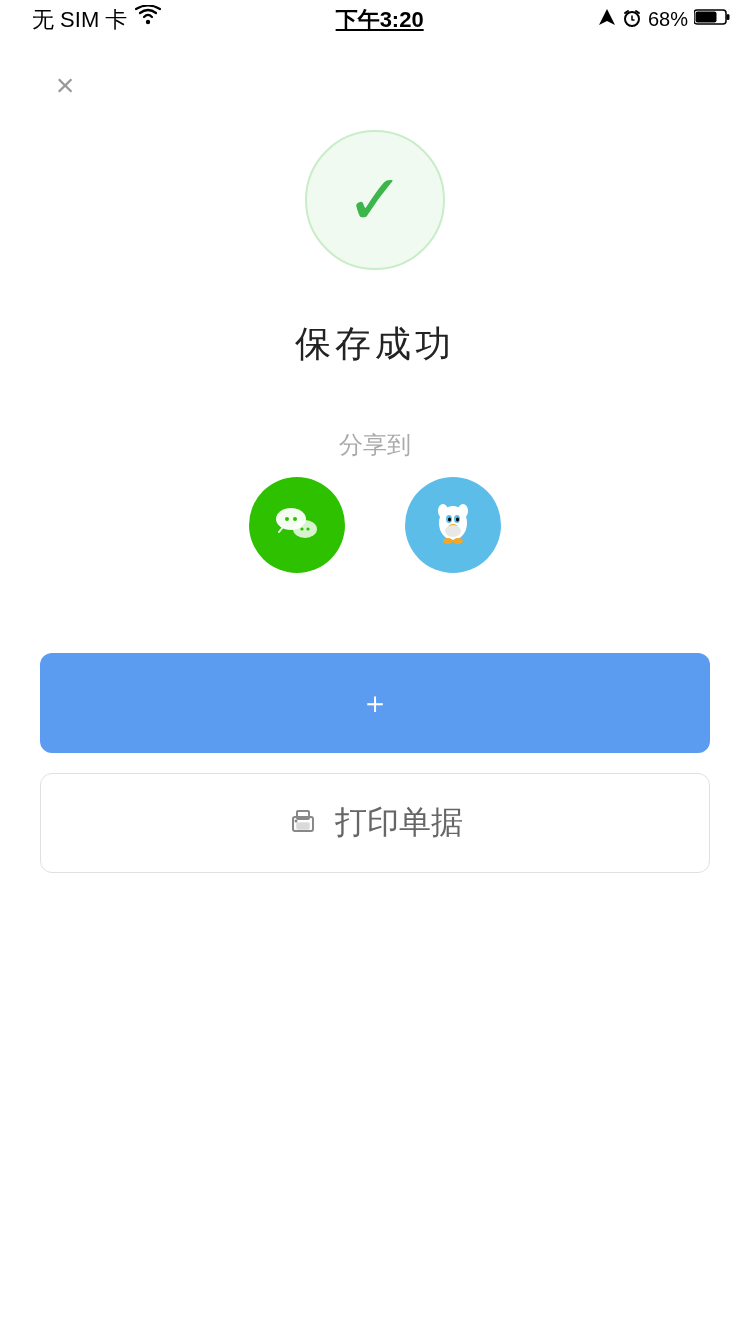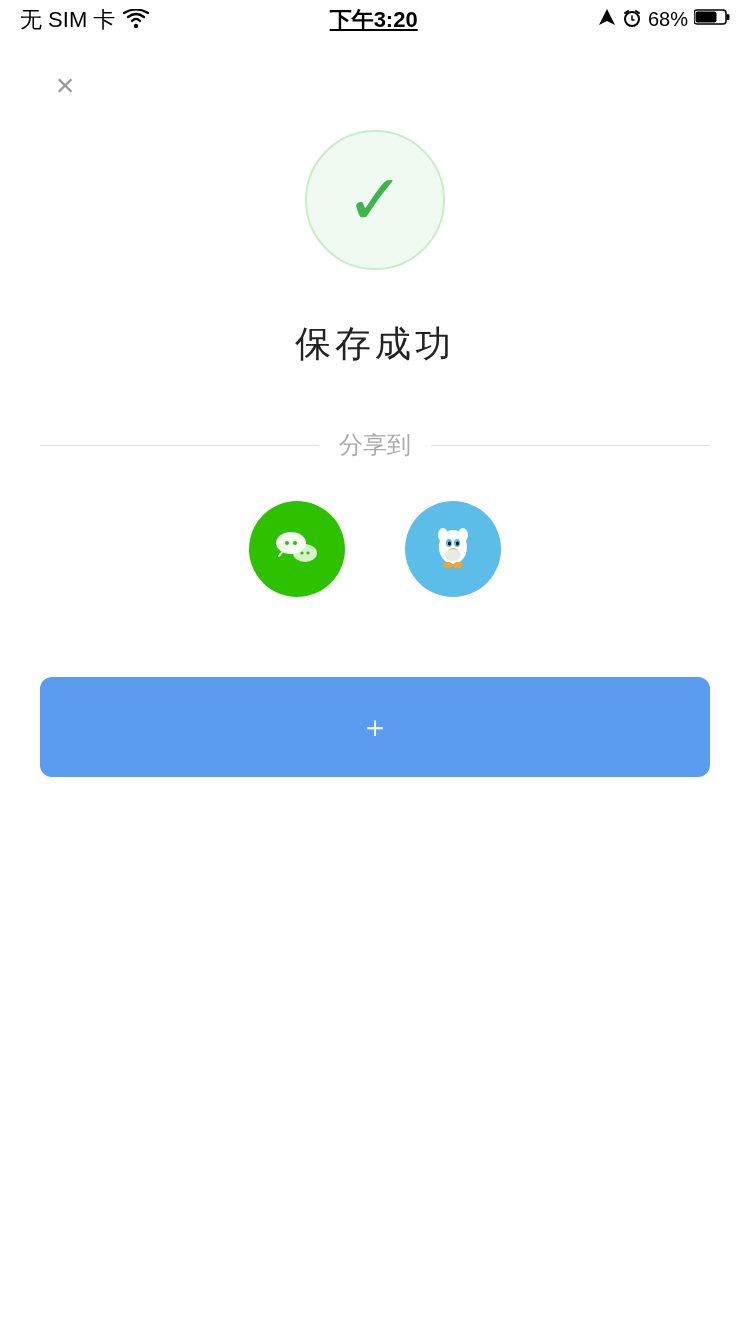--- a/index.html
+++ b/index.html
@@ -20,25 +20,26 @@
       height: 40px;
       background: #ffffff;
       display: flex;
       align-items: center;
       justify-content: space-between;
       padding: 0 20px;
       flex-shrink: 0;
     }
     .status-left {
       display: flex;
-      align-items: flex-end;
+      align-items: flex-start;
       gap: 8px;
       font-size: 22px;
       color: #000;
       font-weight: 500;
+      margin-left: 12px;
     }
     .status-center {
       font-size: 22px;
       font-weight: 600;
       color: #000;
       text-decoration: underline;
     }
     .status-right {
       display: flex;
       gap: 6px;
@@ -97,21 +98,22 @@
       font-weight: 400;
       margin-bottom: 60px;
       letter-spacing: 4px;
     }
 
     
     .share-divider {
       width: 100%;
       display: flex;
       align-items: center;
-      margin-bottom: 40px;
+      margin-bottom: 16px;
+      flex-direction: column;
     }
     .divider-line {
       flex: 1;
       height: 1px;
       background: #e0e0e0;
     }
     .divider-text {
       font-size: 24px;
       color: #aaa;
       padding: 0 20px;
@@ -279,15 +281,26 @@
         <ellipse cx="23" cy="44" rx="5" ry="3" fill="#F5A623"></ellipse>
         <ellipse cx="33" cy="44" rx="5" ry="3" fill="#F5A623"></ellipse>
       </svg>
     </button>
   </div>
 
   <div class="action-buttons">
     <button class="btn btn-primary">
       <span class="btn-icon">＋</span>
     </button>
+    <button class="btn btn-secondary">
+      <span class="btn-icon">
+        <svg width="32" height="32" viewBox="0 0 32 32" fill="none">
+          <rect x="6" y="12" width="20" height="14" rx="2" stroke="#888" stroke-width="2"></rect>
+          <rect x="10" y="6" width="12" height="8" rx="1" stroke="#888" stroke-width="2"></rect>
+          <rect x="10" y="18" width="12" height="6" rx="1" fill="#888" opacity="0.3" stroke="#888" stroke-width="1.5"></rect>
+          <circle cx="9" cy="16" r="1.5" fill="#888"></circle>
+        </svg>
+      </span>
+      <span>打印单据</span>
+    </button>
   </div>
 
 </div>
 
 </body></html>

